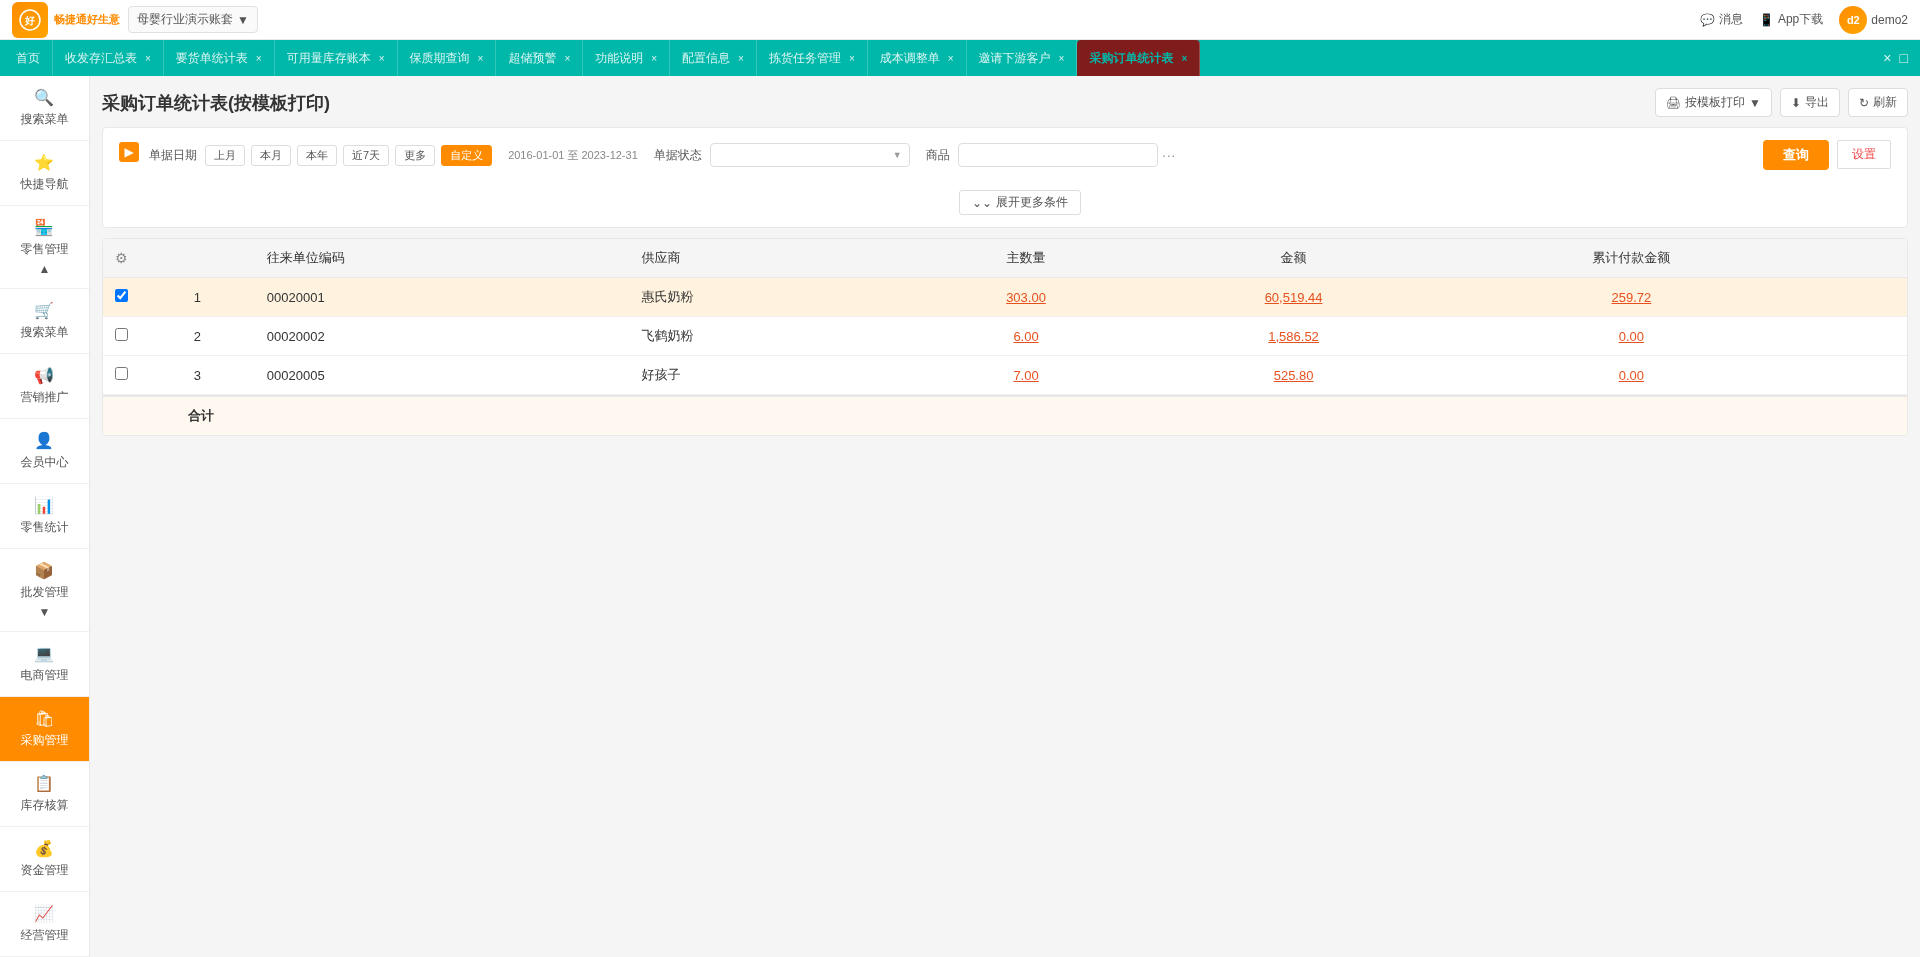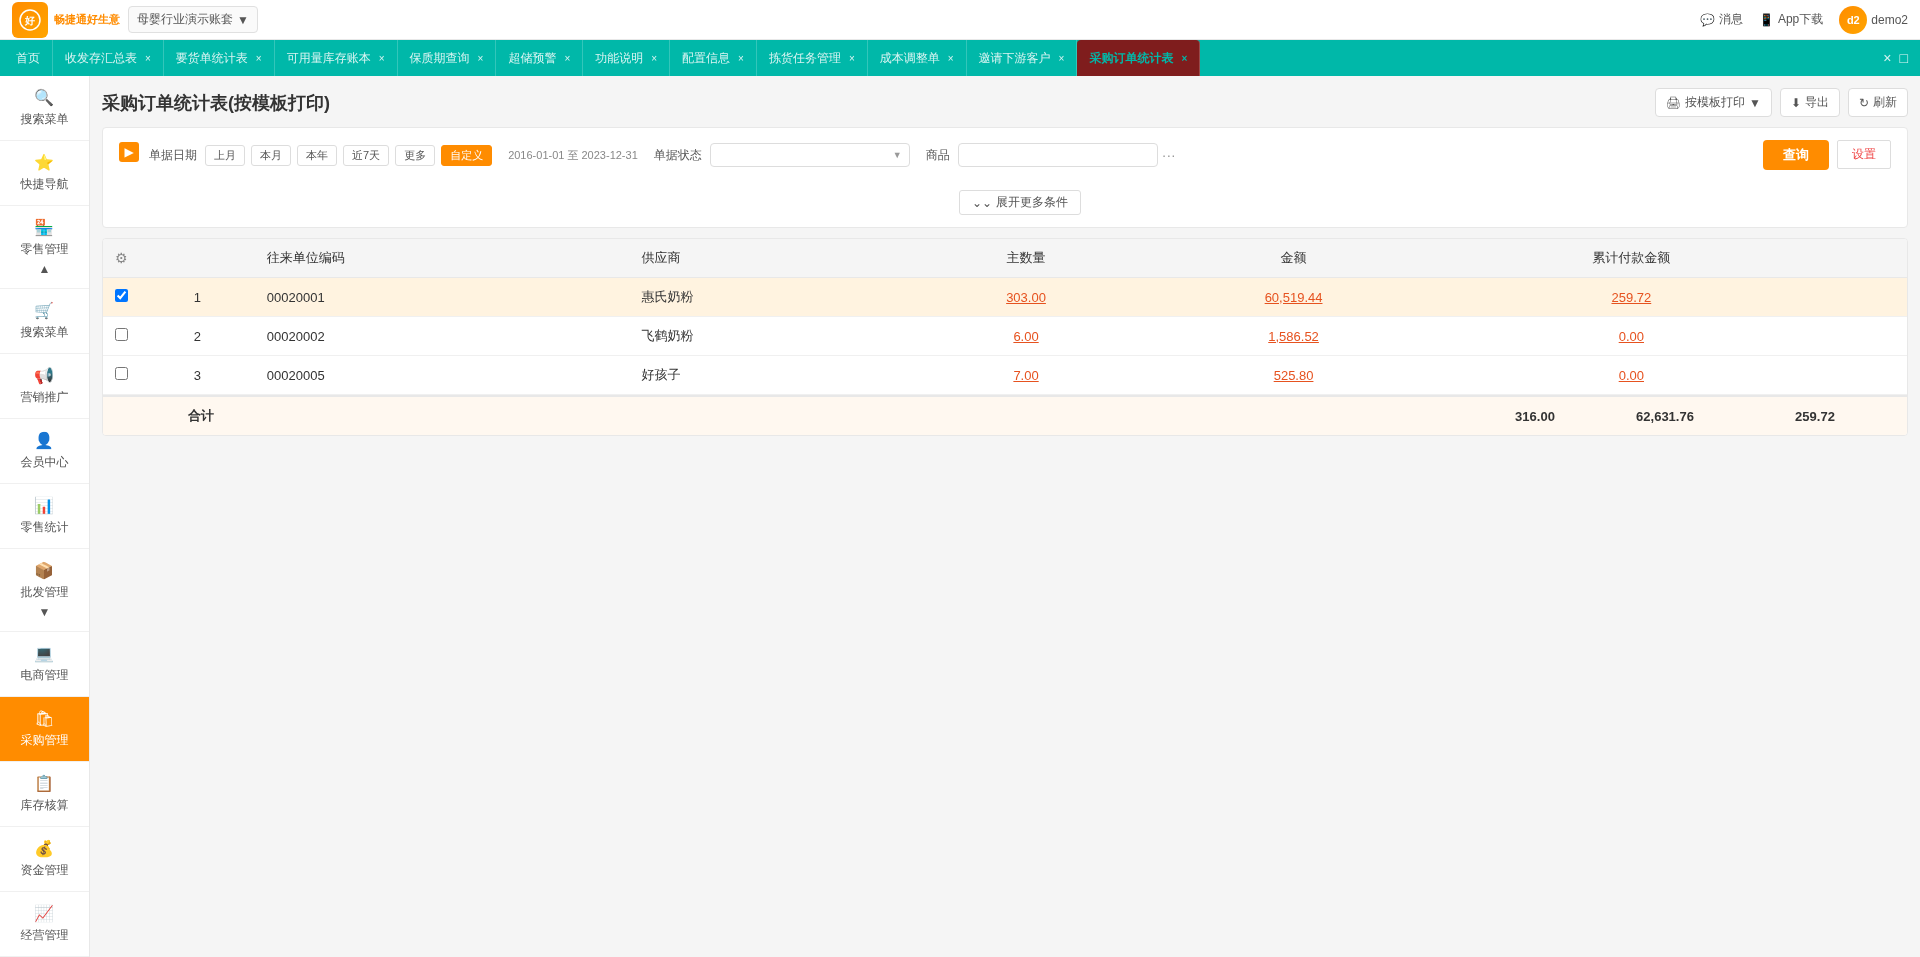--- a/index.html
+++ b/index.html
@@ -536,28 +536,16 @@
       <td></td>
     </tr>
           </tbody>
       </table>
 
       <div class="table-footer">
         <span class="footer-label">
           &nbsp;&nbsp;&nbsp;&nbsp;&nbsp;&nbsp;&nbsp;&nbsp;&nbsp;&nbsp;&nbsp;&nbsp;&nbsp;&nbsp;&nbsp;&nbsp;&nbsp;
           <span>合计</span>
         </span>
-        <div class="footer-values">
-          <div style="flex: 1 1 260px; padding-left: 20px;"></div>
-          <div style="flex: 0 0 120px; text-align: center;">
-            <span class="footer-val">316.00</span>
-          </div>
-          <div style="flex: 0 0 140px; text-align: center;">
-            <span class="footer-val">62,631.76</span>
-          </div>
-          <div style="flex: 0 0 160px; text-align: center;">
-            <span class="footer-val">259.72</span>
-          </div>
-        </div>
       </div>
     </div>
   </div>
 </div>
 
 </body></html>

